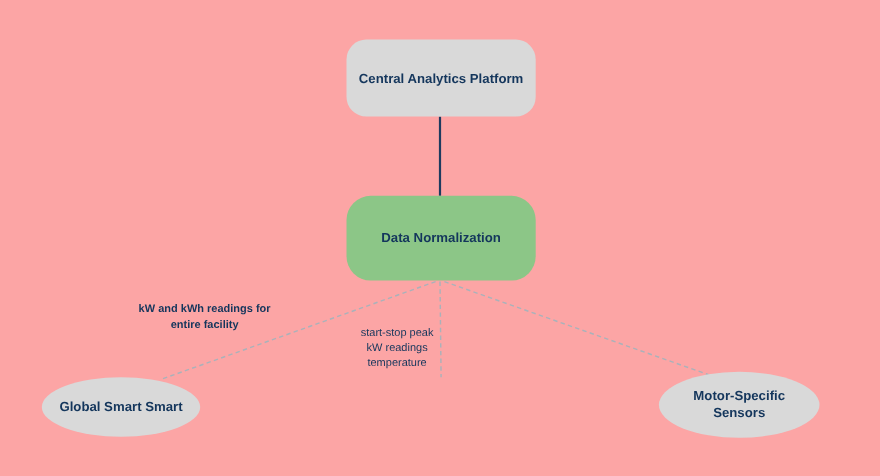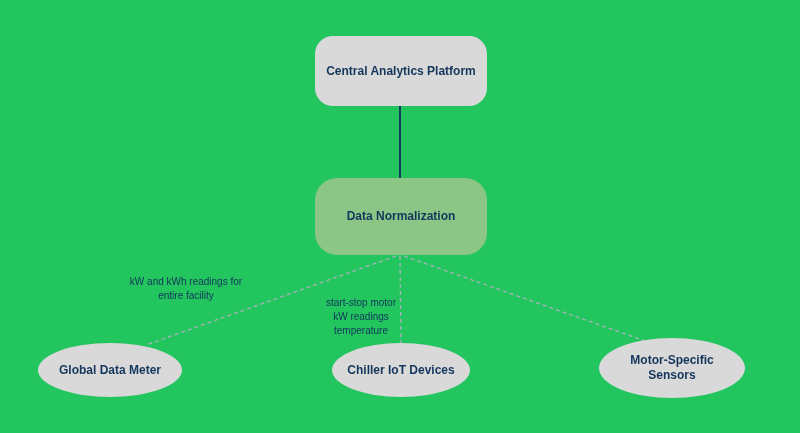--- a/index.html
+++ b/index.html
@@ -5,21 +5,21 @@
   html, body {
     margin: 0;
     padding: 0;
     background: #ffffff;
     font-family: "Liberation Sans", sans-serif;
   }
   .canvas {
     position: relative;
     width: 800px;
     height: 433px;
-    background: #22c55e;
+    background: #fca5a5;
     overflow: hidden;
   }
   .edges-svg {
     position: absolute;
     left: 0;
     top: 0;
     width: 800px;
     height: 433px;
   }
   .node {
@@ -54,21 +54,21 @@
   .leaf-2 { left: 599px; top: 338px; width: 146px; height: 60px; text-align: center; }
   .edge-label {
     position: absolute;
     color: #14365c;
     font-size: 10px;
     line-height: 1.4;
     text-align: center;
     white-space: pre-line;
     transform: translateX(-50%);
   }
-  .edge-label-0 { left: 186px; top: 275px; }
+  .edge-label-0 { left: 186px; top: 275px; font-weight: bold; }
   .edge-label-1 { left: 361px; top: 296px; }
   .edge-label-2 { left: 632px; top: 275px; }
 </style>
 </head>
 <body>
 
 <div class="canvas">
 
   <svg class="edges-svg" viewBox="0 0 800 433" xmlns="http://www.w3.org/2000/svg">
     <line x1="400" y1="106" x2="400" y2="178" stroke="#1d3a5f" stroke-width="2"></line>
@@ -81,31 +81,28 @@
     <span>Central Analytics Platform</span>
   </div>
 
   <div class="node node-rect-green middle-node">
     <span>Data Normalization</span>
   </div>
 
   <div class="edge-label edge-label-0">kW and kWh readings for
 entire facility</div>
 
-  <div class="edge-label edge-label-1">start-stop motor
+  <div class="edge-label edge-label-1">start-stop peak
 kW readings
 temperature</div>
 
 
   <div class="node node-ellipse leaf-0">
-    <span>Global Data Meter</span>
+    <span>Global Smart Smart</span>
   </div>
 
-  <div class="node node-ellipse leaf-1">
-    <span>Chiller IoT Devices</span>
-  </div>
 
   <div class="node node-ellipse leaf-2">
     <span>Motor-Specific
 Sensors</span>
   </div>
 
 </div>
 
 </body></html>

